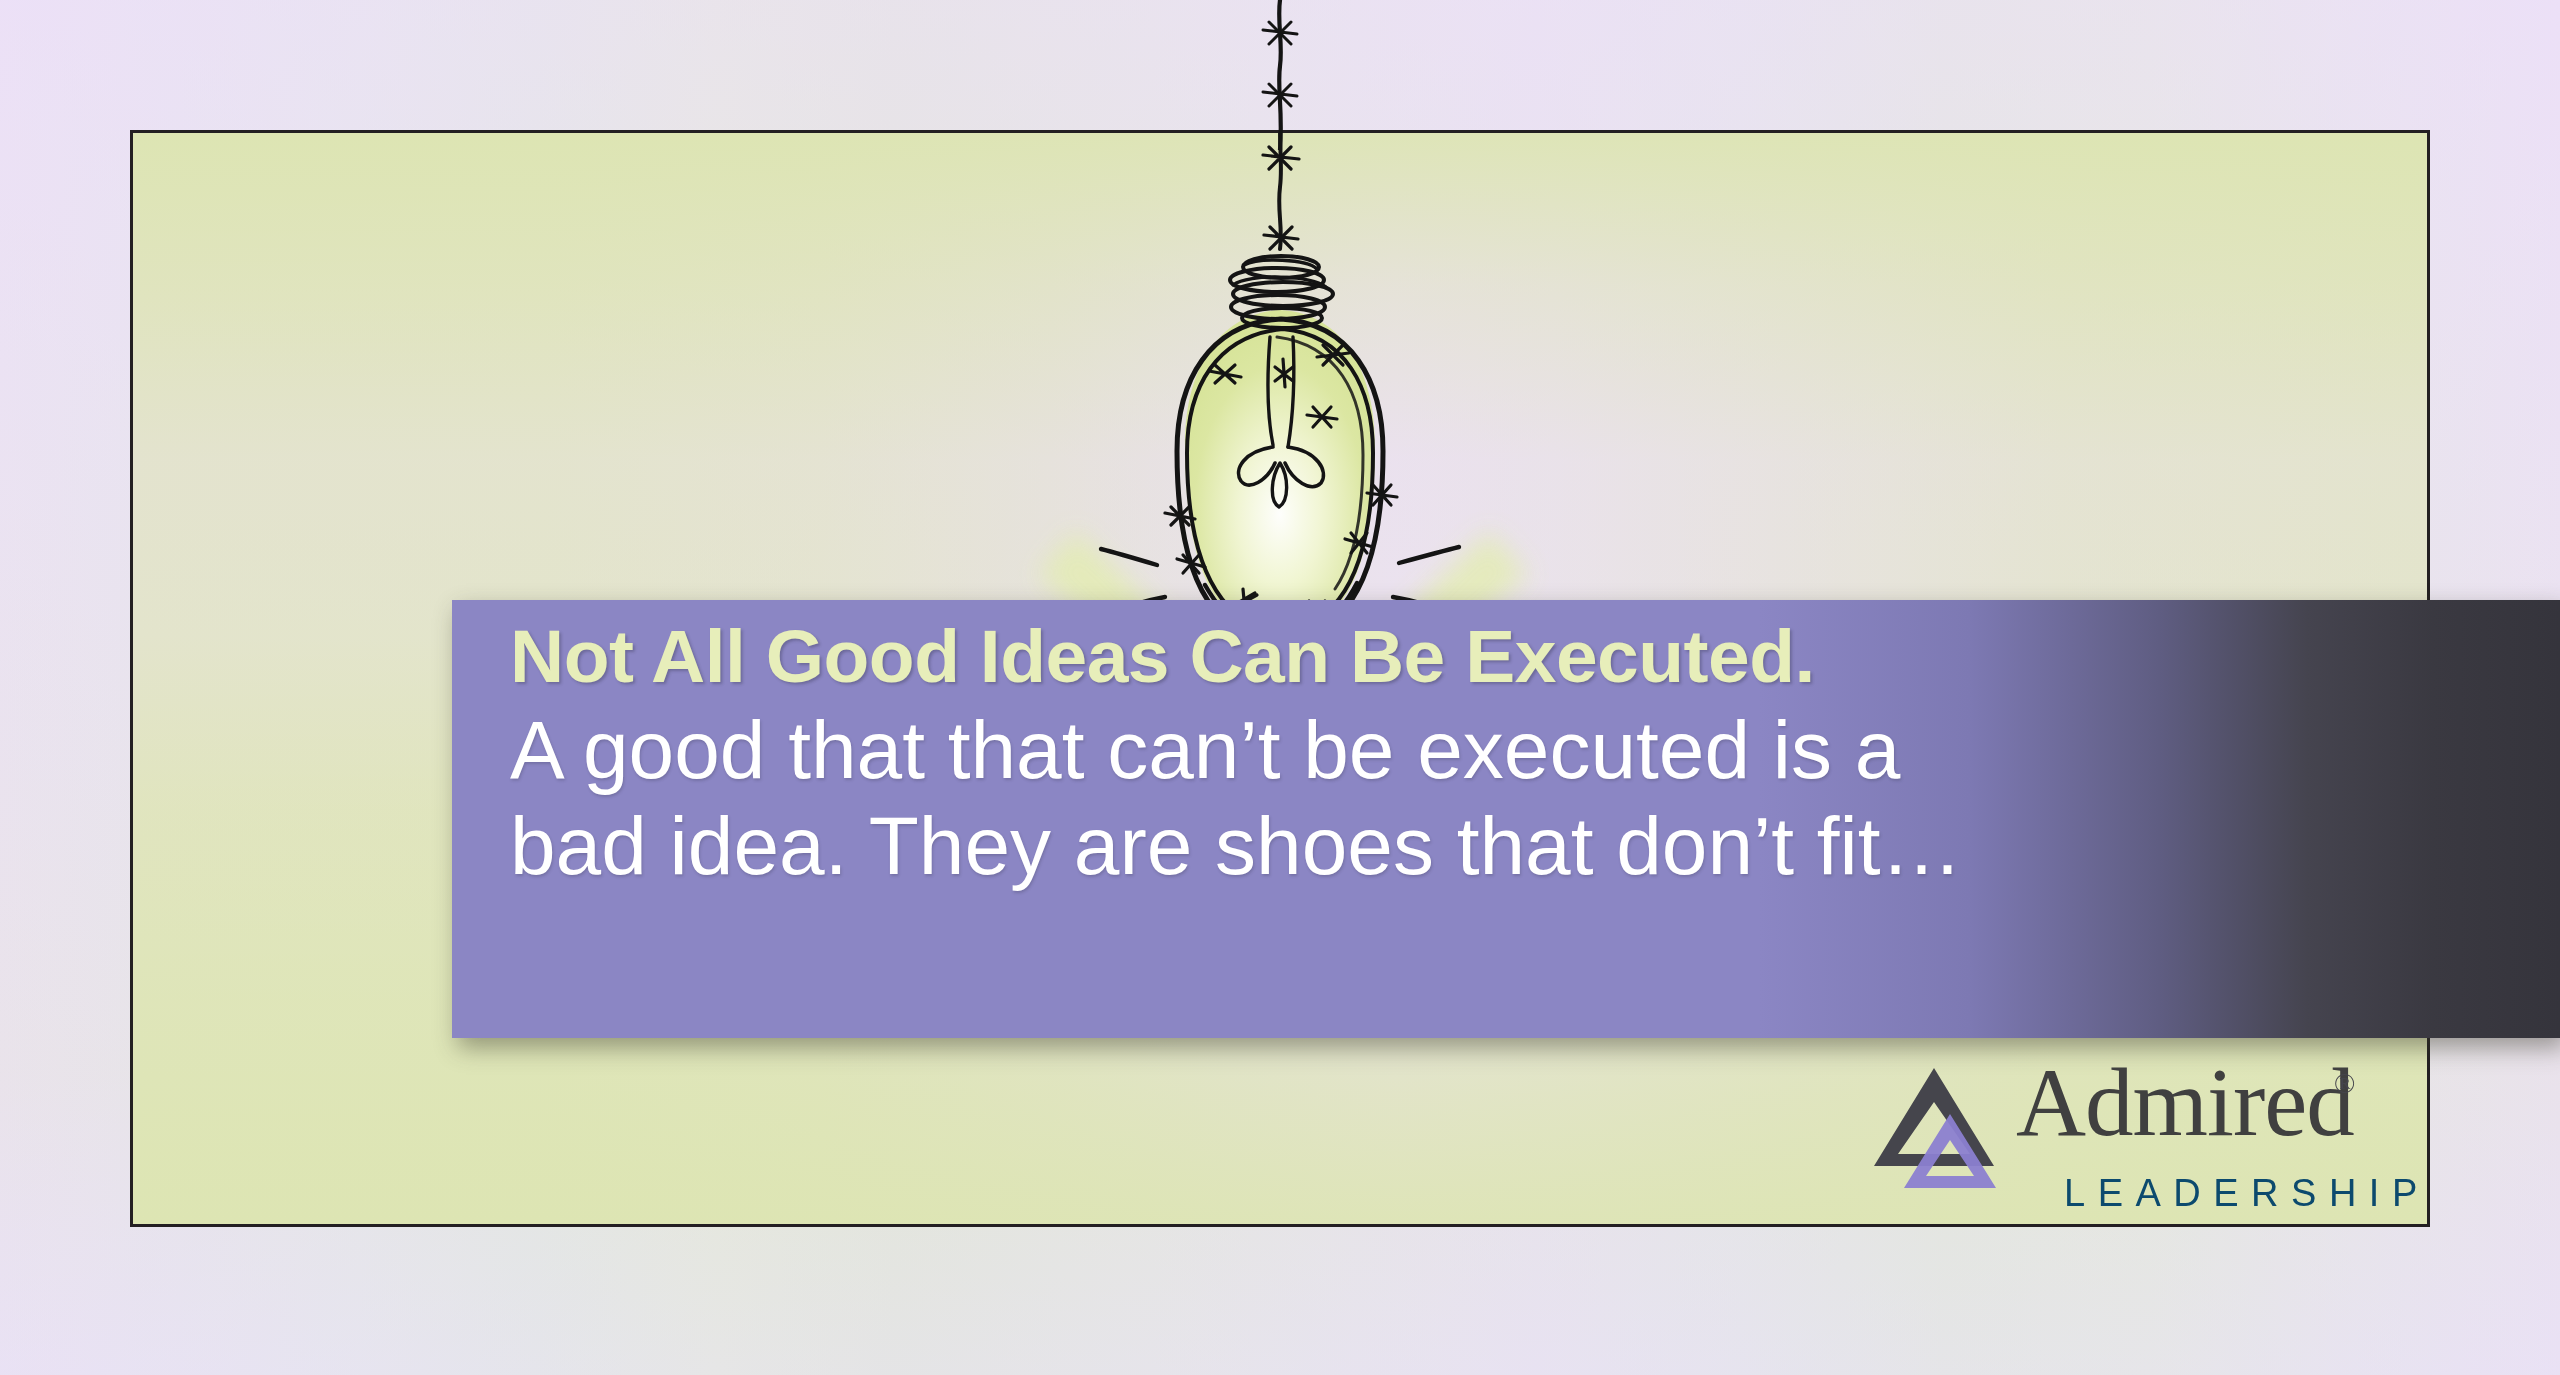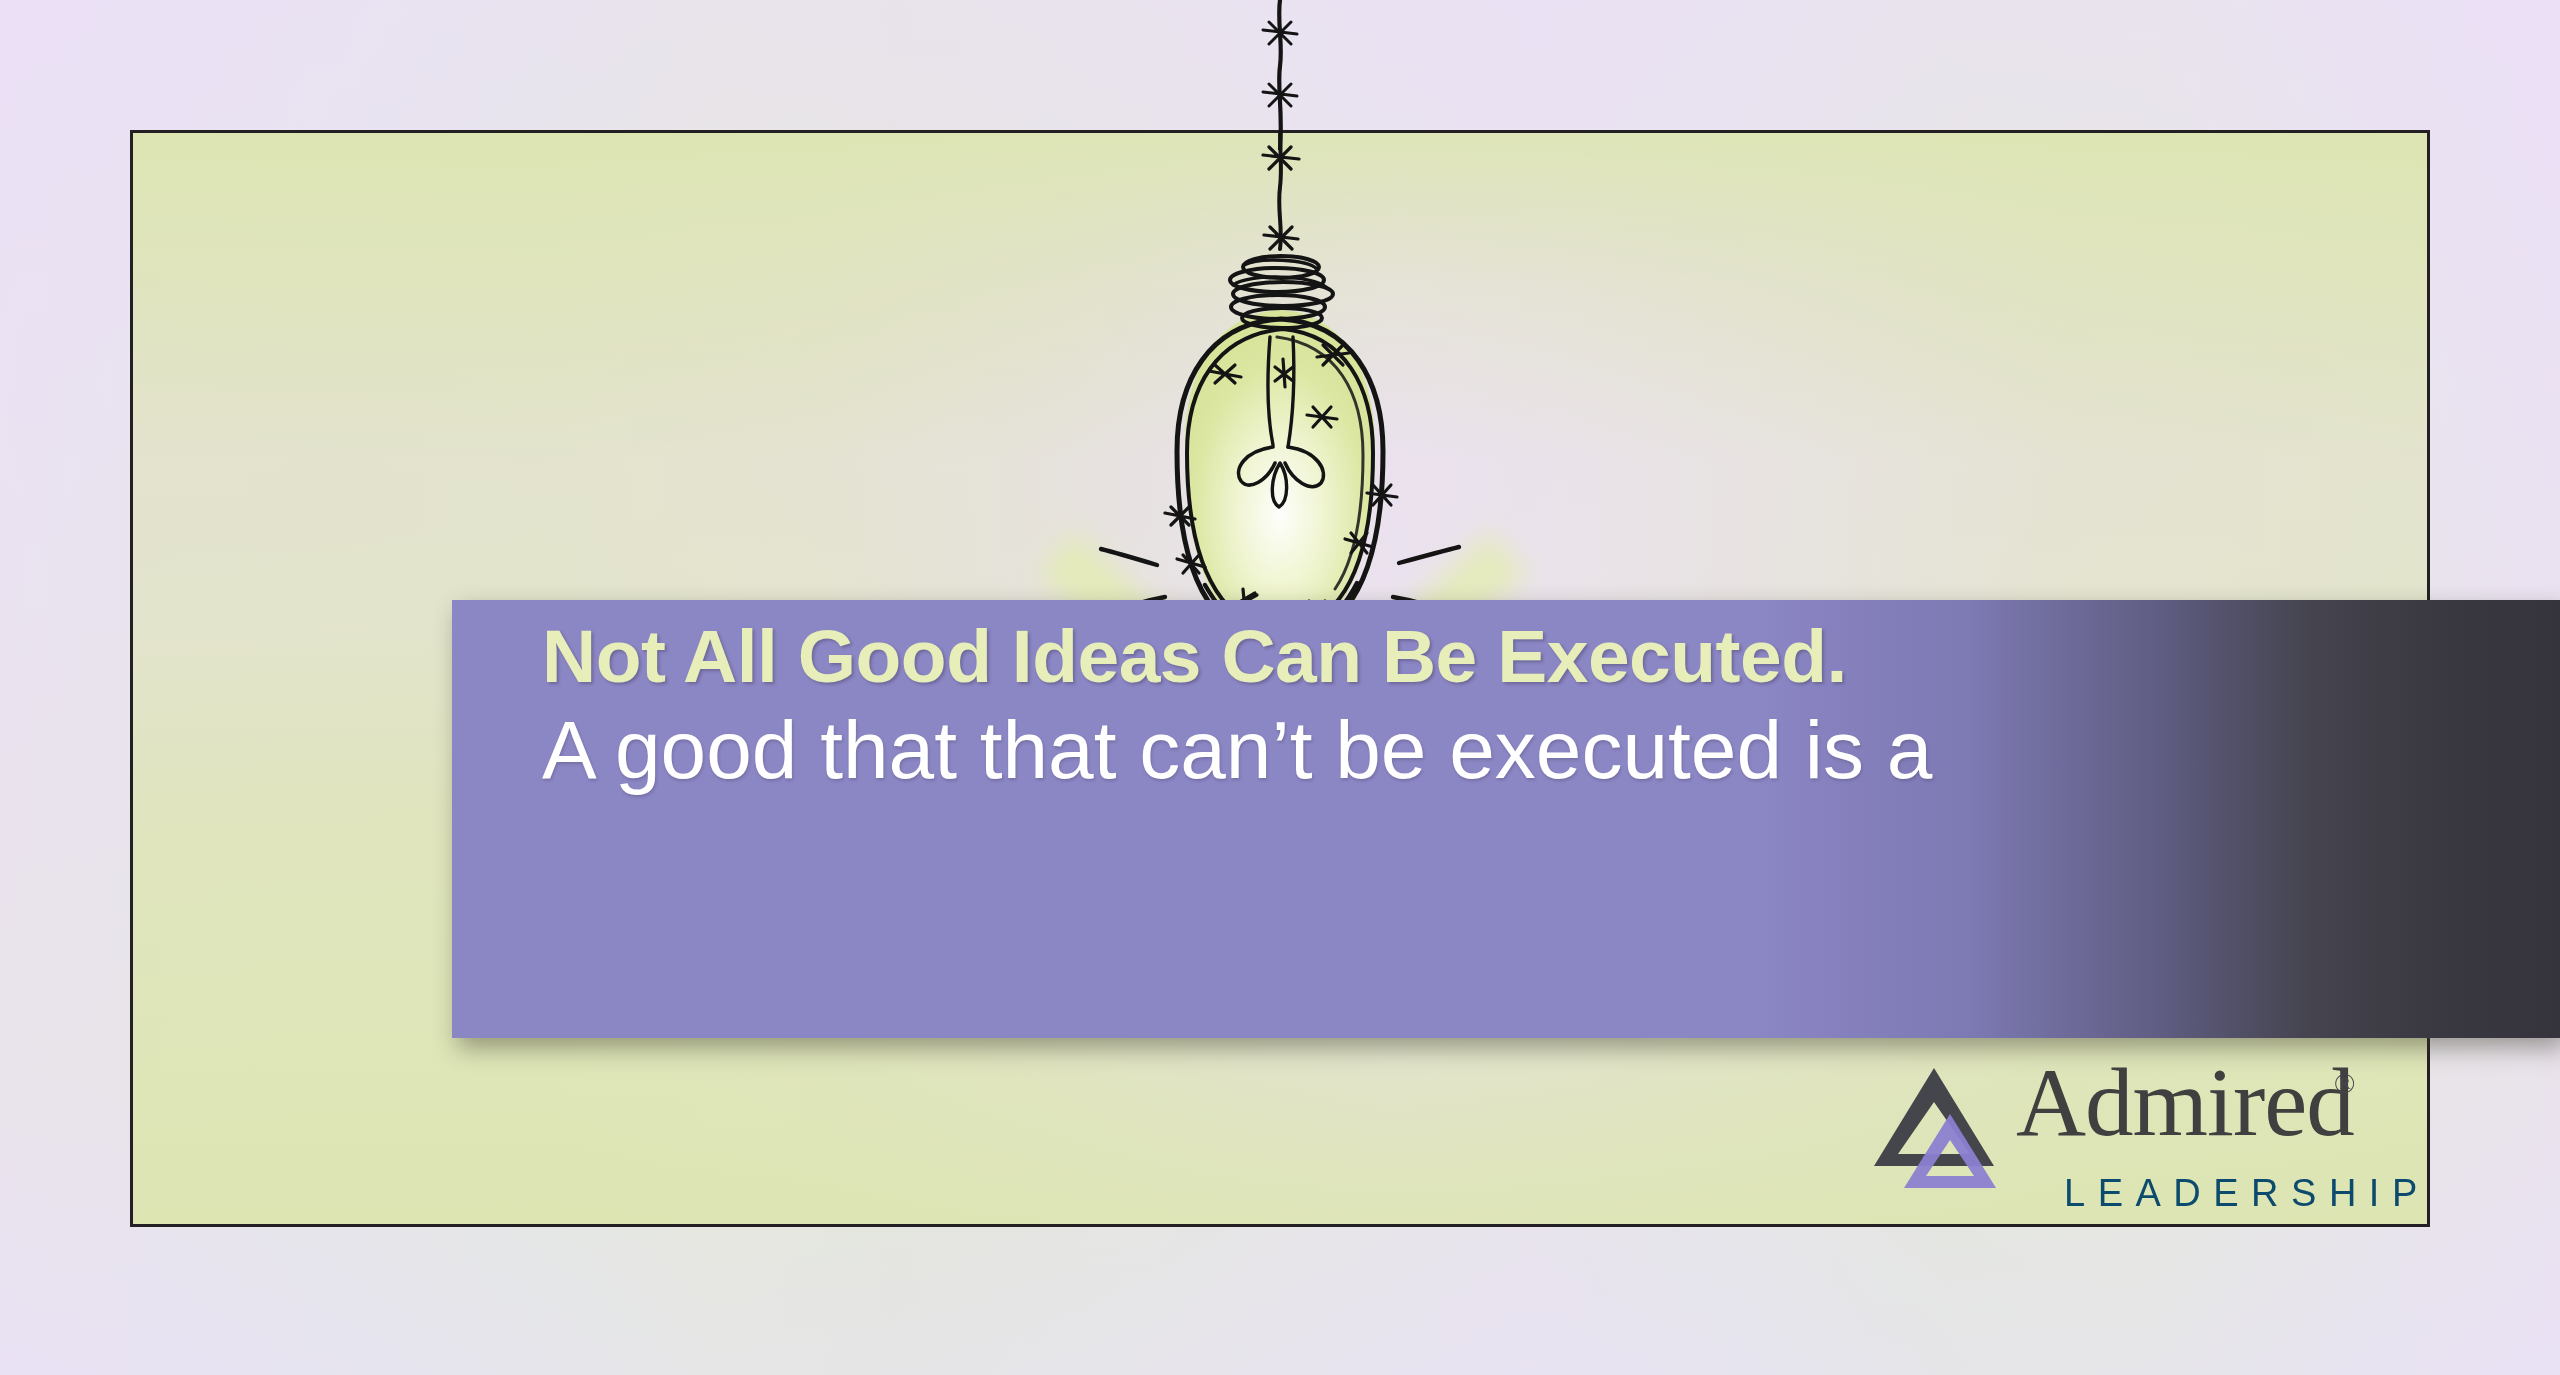--- a/index.html
+++ b/index.html
@@ -135,21 +135,20 @@
         #3a3941 94%,
         #35343c 100%);
     box-shadow: 6px 10px 22px rgba(60,60,45,0.45);
   }
   .banner-inner {
     position: absolute;
     left: 58px;
     top: 14px;
     right: 0;
     bottom: 0;
-    margin-left: 32px;
   }
   .headline {
     margin: 0;
     color: #e7eeba;
     font-weight: bold;
     font-size: 75px;
     line-height: 1.12;
     letter-spacing: -0.5px;
     white-space: nowrap;
     text-shadow: 2px 2px 3px rgba(40,40,60,0.30);
@@ -349,20 +348,21 @@
       <path d="M30 0 C 27 22 33 44 30 66 C 27 88 33 110 30 150" stroke-width="4.2"></path>
       <path d="M13 30 L47 34 M19 22 L41 44 M41 22 L19 44" stroke-width="3"></path>
       <path d="M13 92 L47 96 M19 84 L41 106 M41 84 L19 106" stroke-width="3"></path>
     </g>
   </svg>
 
   <div class="banner">
     <div class="banner-inner">
       <div class="headline">Not All Good Ideas Can Be Executed.</div>
       <div class="quote-line l1">A good that that can’t be executed is a</div>
+      <div class="quote-line">bad idea. They are shoes that don’t fit…</div>
     </div>
   </div>
 
   <div class="logo">
     <svg class="logo-mark" viewBox="0 0 132 128">
       <path d="M66 6 L126 104 L6 104 Z
                M66 40 L102 92 L30 92 Z" fill="#45454c" fill-rule="evenodd"></path>
       <path d="M82 52 L128 126 L36 126 Z
                M82 78 L106 114 L58 114 Z" fill="#8b80d0" fill-rule="evenodd" opacity="0.95"></path>
       <path d="M66 40 L102 92 L30 92 Z" fill="#ebeed6" opacity="0.0"></path>

